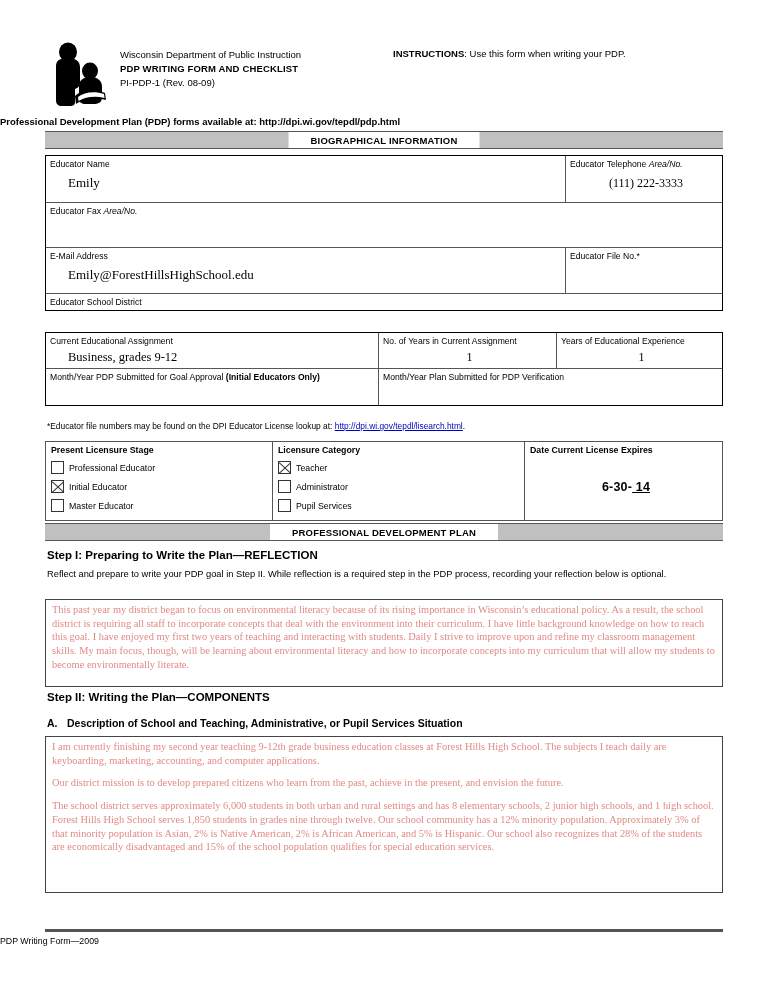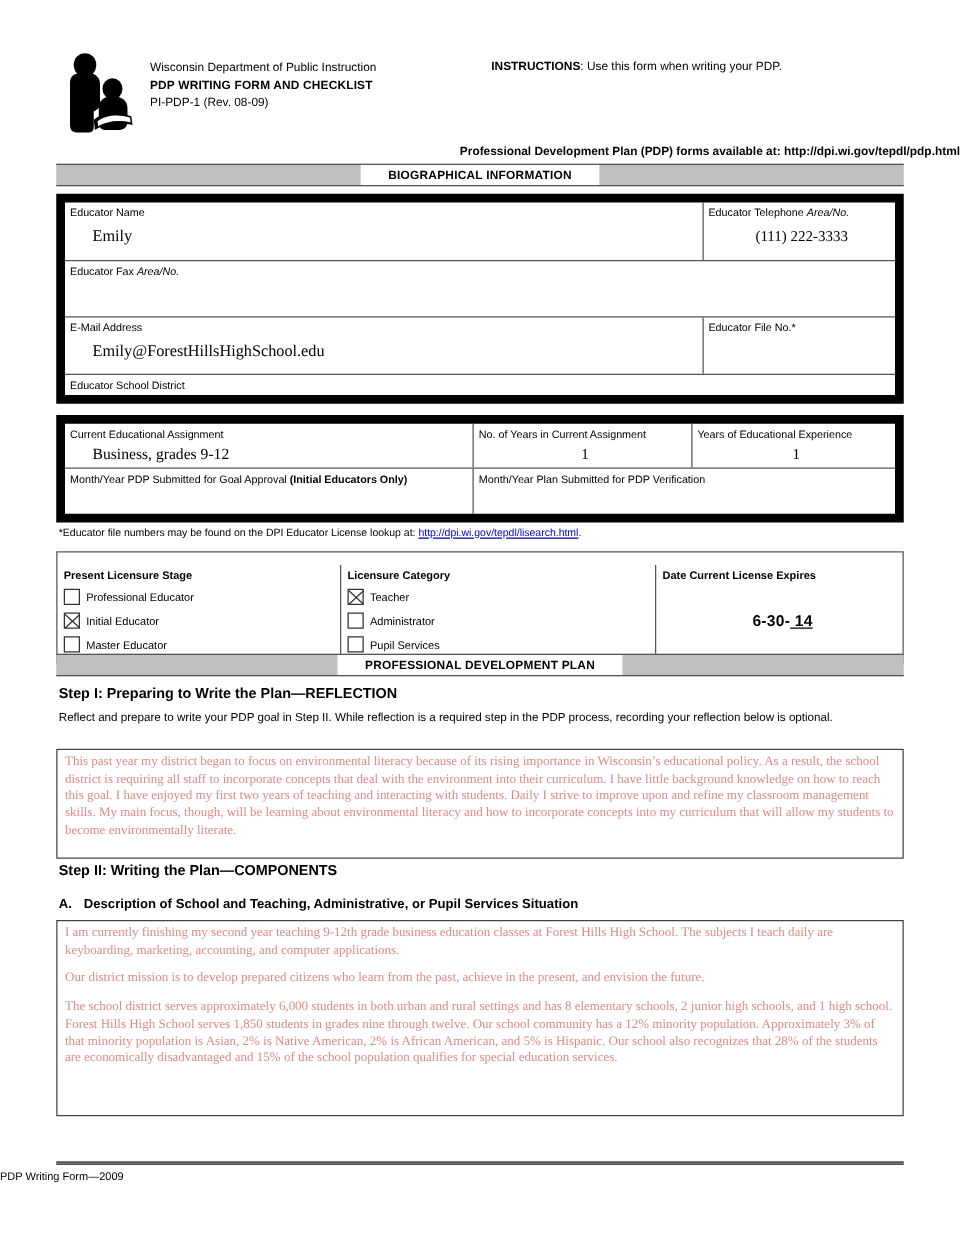--- a/index.html
+++ b/index.html
@@ -48,21 +48,21 @@
     left: 345px; top: 6px;
     font-size: 9.5px;
     white-space: nowrap;
   }
   .instructions b { font-weight: bold; }
 
   .forms-avail {
     position: absolute;
     left: 0; top: 116px;
     width: 768px;
-    text-align: right;
+    text-align: left;
     font-size: 9.5px;
     font-weight: bold;
   }
 
   
   .banner {
     position: absolute;
     left: 45px;
     width: 678px;
     height: 18px;
@@ -85,21 +85,21 @@
     font-weight: bold;
     letter-spacing: .2px;
     white-space: nowrap;
   }
 
   
   .tbl {
     position: absolute;
     left: 45px;
     width: 678px;
-    border: 7px solid #000000;
+    border: 1px solid #000000;
   }
   .row { display: flex; border-bottom: 1px solid #555; }
   .row:last-child { border-bottom: none; }
   .cell {
     position: relative;
     padding: 3px 0 0 4px;
     border-right: 1px solid #555;
   }
   .cell:last-child { border-right: none; }
   .lbl { font-size: 8.6px; line-height: 1.25; }
@@ -126,21 +126,21 @@
   .note a { color: #0000c0; text-decoration: underline; }
 
   
   .lic {
     position: absolute;
     left: 45px;
     width: 678px;
     border: 1px solid #555;
     display: flex;
   }
-  .lic-col { border-right: 1px solid #555; padding: 3px 0 5px 5px; margin-top: 10px; }
+  .lic-col { border-right: 1px solid #555; padding: 3px 0 5px 5px; }
   .lic-col:last-child { border-right: none; }
   .lic-title { font-size: 8.8px; font-weight: bold; margin-bottom: 3px; }
   .cbrow { display: flex; align-items: center; height: 19px; }
   .cb {
     width: 13px; height: 13px;
     border: 1px solid #333;
     background: #fff;
     position: relative;
     flex: 0 0 auto;
     margin-right: 5px;

